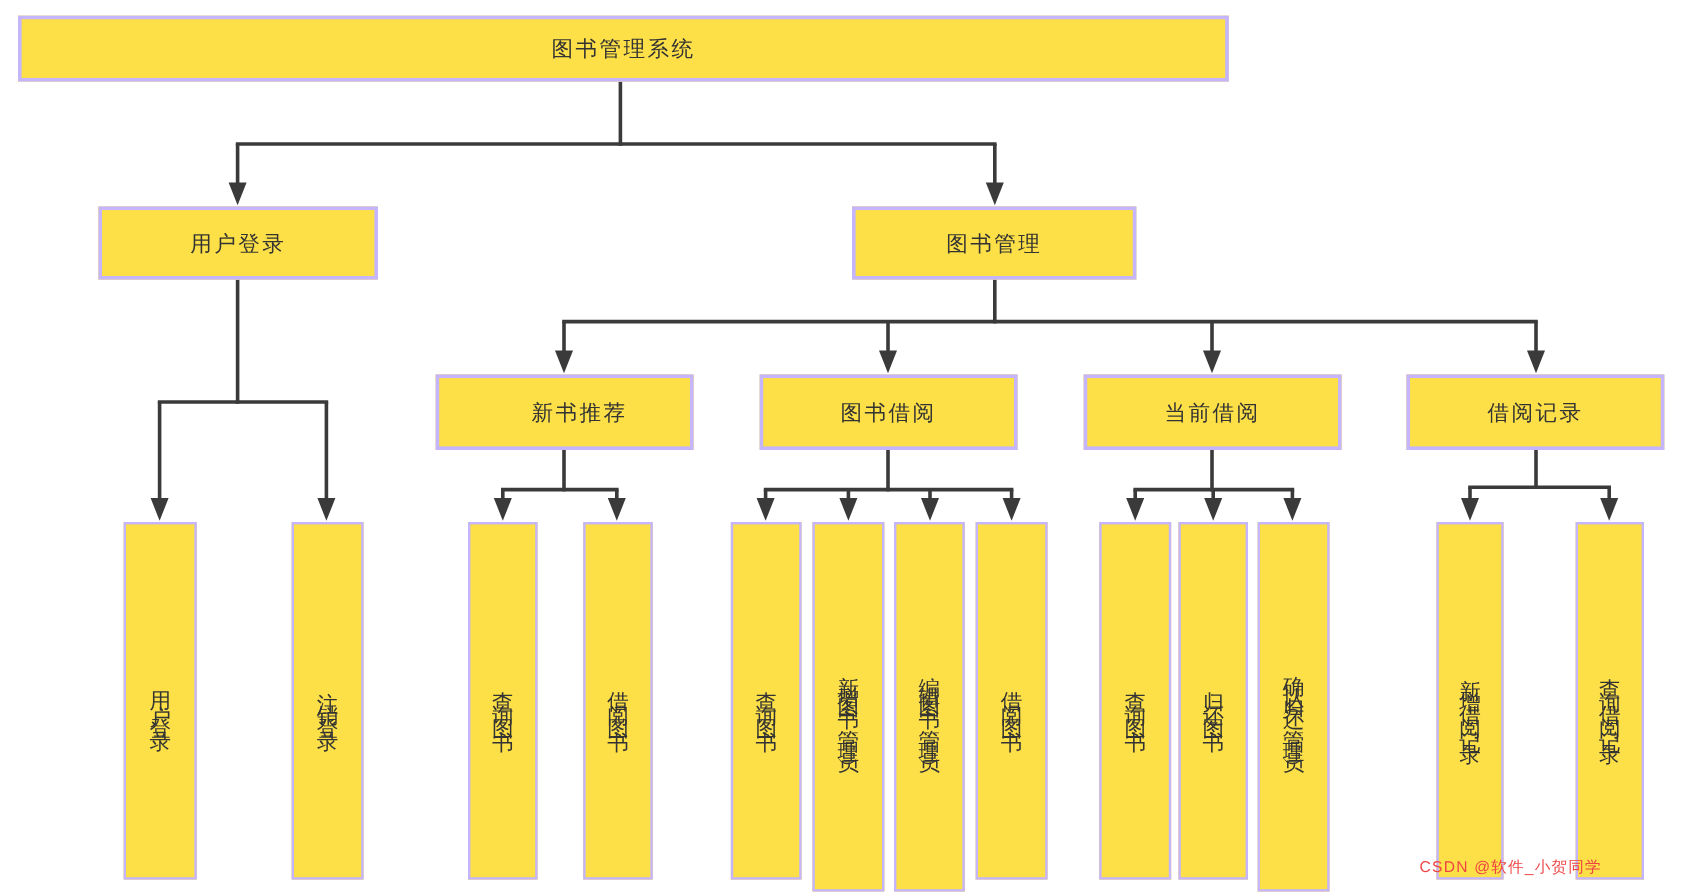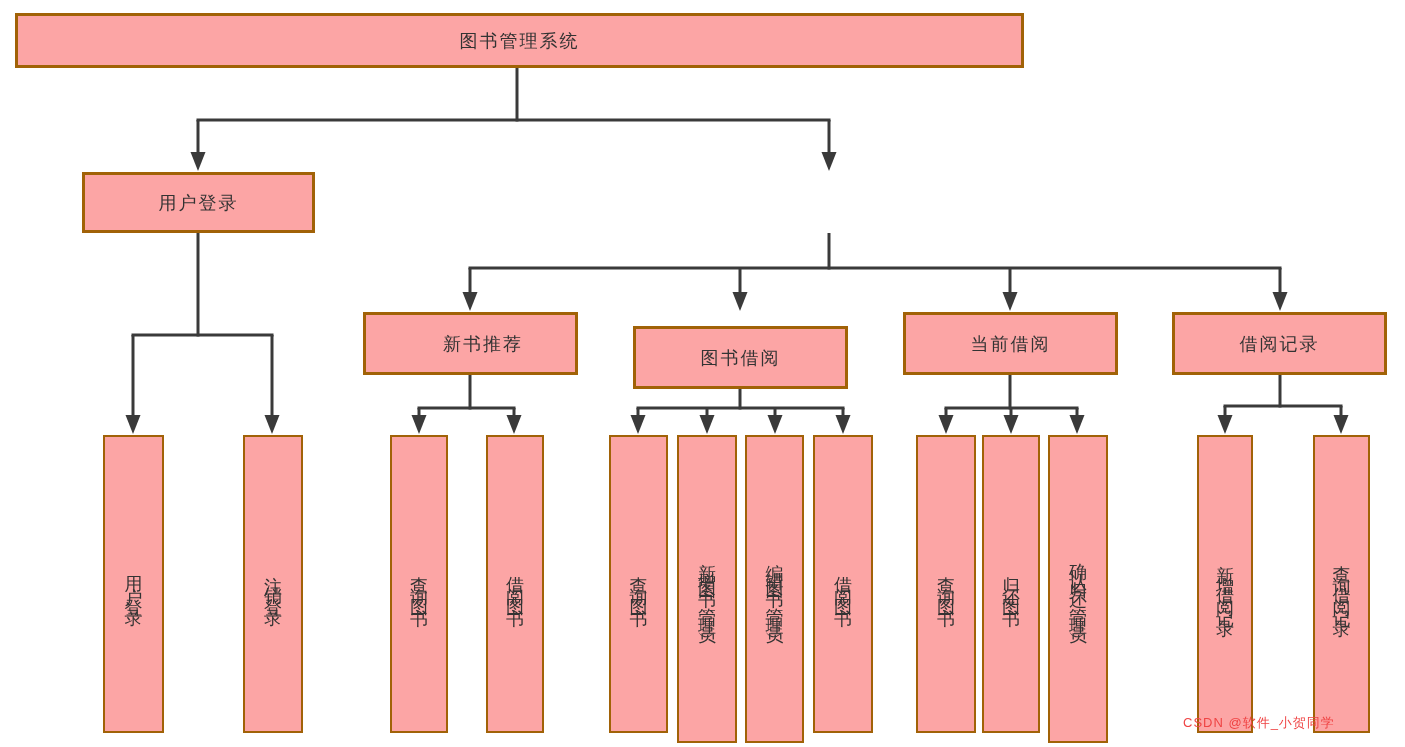--- a/index.html
+++ b/index.html
@@ -18,22 +18,22 @@
   .connectors {
     position: absolute;
     left: 0; top: 0;
     width: 1405px;
     height: 747px;
     z-index: 1;
   }
   .node {
     position: absolute;
     box-sizing: border-box;
-    background: #fca5a5;
-    border: 3px solid #a16207;
+    background: #fde047;
+    border: 3px solid #c4b5fd;
     color: #333333;
     display: flex;
     align-items: center;
     justify-content: center;
     z-index: 2;
     font-size: 18px;
     letter-spacing: 2px;
   }
   .node.leaf {
     border-width: 2.5px;
@@ -144,25 +144,28 @@
     </g>
   </svg>
 
   <div class="node" style="left:15px; top:13px; width:1009px; height:55px;">
     <span>图书管理系统</span>
   </div>
 
   <div class="node" style="left:82px; top:172px; width:233px; height:61px;">
     <span>用户登录</span>
   </div>
+  <div class="node" style="left:710px; top:172px; width:237px; height:61px;">
+    <span>图书管理</span>
+  </div>
 
   <div class="node" style="left:363px; top:312px; width:215px; height:63px;padding-left:25px;">
     <span>新书推荐</span>
   </div>
-  <div class="node" style="left:633px; top:312px; width:215px; height:63px;margin-top:14px;">
+  <div class="node" style="left:633px; top:312px; width:215px; height:63px;">
     <span>图书借阅</span>
   </div>
   <div class="node" style="left:903px; top:312px; width:215px; height:63px;">
     <span>当前借阅</span>
   </div>
   <div class="node" style="left:1172px; top:312px; width:215px; height:63px;text-align:center;">
     <span>借阅记录</span>
   </div>
 
   <div class="node leaf" style="left:103px; top:435px; width:61px; height:298px;">

